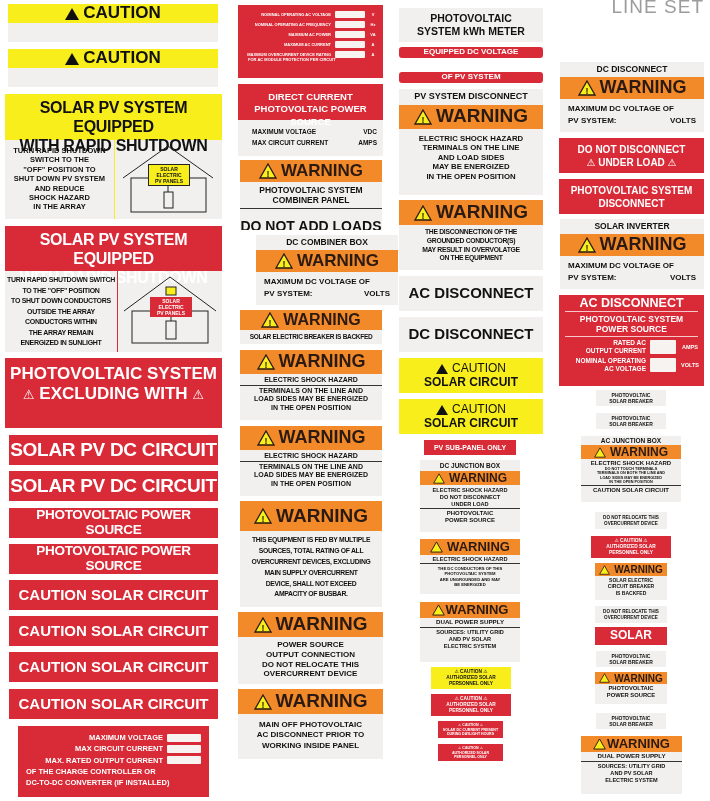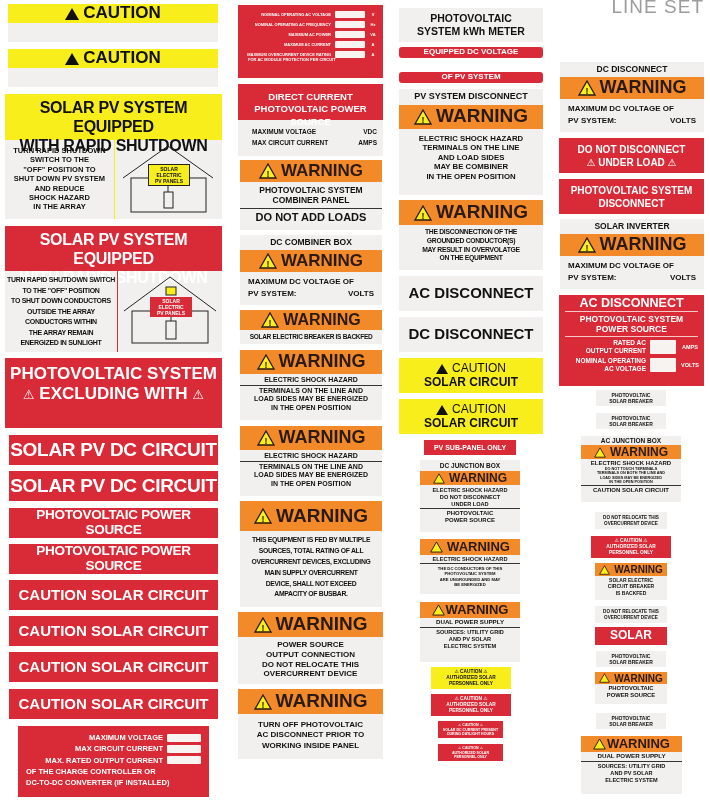--- a/index.html
+++ b/index.html
@@ -177,24 +177,24 @@
       <svg class="wtri" viewBox="0 0 18 16">
         <polygon points="9,1 17,15 1,15" fill="#f8ee1c" stroke="#2b1a12" stroke-width="1.3"></polygon>
         <text x="9" y="13.5" font-size="9" text-anchor="middle" fill="#2b1a12" font-family="Liberation Sans,sans-serif" font-weight="bold">!</text>
       </svg>
       <span>WARNING</span>
     </div>
   <div style="font-size:8.5px;padding-top:3px;line-height:1.2">
       <div>PHOTOVOLTAIC SYSTEM</div>
       <div>COMBINER PANEL</div>
     </div>
-  <div class="rule" style="margin:3px 0 2px;font-size:11px;padding-top:2px">DO NOT ADD LOADS</div>
-</div>
-
-<div class="lbl gry" style="left:240px;top:235px;width:142px;height:70px">
+  <div class="rule" style="margin:3px 0 2px;font-size:14px;padding-top:10px">DO NOT ADD LOADS</div>
+</div>
+
+<div class="lbl gry" style="left:256px;top:235px;width:142px;height:70px">
   <div style="font-size:8.5px;padding:3px 0">DC COMBINER BOX</div>
   <div class="org band" style="height:22px;font-size:17px">
       <svg class="wtri" viewBox="0 0 18 16">
         <polygon points="9,1 17,15 1,15" fill="#f8ee1c" stroke="#2b1a12" stroke-width="1.3"></polygon>
         <text x="9" y="13.5" font-size="9" text-anchor="middle" fill="#2b1a12" font-family="Liberation Sans,sans-serif" font-weight="bold">!</text>
       </svg>
       <span>WARNING</span>
     </div>
   <div style="font-size:8px;padding:4px 8px 0;line-height:1.4;text-align:left">
       <div>MAXIMUM DC VOLTAGE OF</div>
@@ -284,21 +284,21 @@
 
 <div class="lbl gry" style="left:238px;top:689px;width:145px;height:70px">
   <div class="org band" style="height:25px;font-size:19px">
       <svg class="wtri" viewBox="0 0 18 16">
         <polygon points="9,1 17,15 1,15" fill="#f8ee1c" stroke="#2b1a12" stroke-width="1.3"></polygon>
         <text x="9" y="13.5" font-size="9" text-anchor="middle" fill="#2b1a12" font-family="Liberation Sans,sans-serif" font-weight="bold">!</text>
       </svg>
       <span>WARNING</span>
     </div>
   <div style="font-size:8px;line-height:1.3;padding-top:6px">
-    <div>TURN OFF PHOTOVOLTAIC</div>
+    <div>MAIN OFF PHOTOVOLTAIC</div>
     <div>AC DISCONNECT PRIOR TO</div>
     <div>WORKING INSIDE PANEL</div>
   </div>
 </div>
 
 <div class="lbl gry" style="left:399px;top:8px;width:144px;height:34px;font-size:10.5px;padding-top:4px;line-height:1.2">
   <div>PHOTOVOLTAIC</div>
   <div>SYSTEM kWh METER</div>
 </div>
 <div class="lbl red band" style="left:399px;top:47px;width:144px;height:11px;font-size:8px;border-radius:3px">EQUIPPED DC VOLTAGE</div>
@@ -310,21 +310,21 @@
       <svg class="wtri" viewBox="0 0 18 16">
         <polygon points="9,1 17,15 1,15" fill="#f8ee1c" stroke="#2b1a12" stroke-width="1.3"></polygon>
         <text x="9" y="13.5" font-size="9" text-anchor="middle" fill="#2b1a12" font-family="Liberation Sans,sans-serif" font-weight="bold">!</text>
       </svg>
       <span>WARNING</span>
     </div>
   <div style="font-size:7.8px;line-height:1.22;padding-top:5px">
     <div>ELECTRIC SHOCK HAZARD</div>
     <div>TERMINALS ON THE LINE</div>
     <div>AND LOAD SIDES</div>
-    <div>MAY BE COMBINER</div>
+    <div>MAY BE ENERGIZED</div>
     <div>IN THE OPEN POSITION</div>
   </div>
 </div>
 
 <div class="lbl gry" style="left:399px;top:200px;width:144px;height:70px">
   <div class="org band" style="height:25px;font-size:19px">
       <svg class="wtri" viewBox="0 0 18 16">
         <polygon points="9,1 17,15 1,15" fill="#f8ee1c" stroke="#2b1a12" stroke-width="1.3"></polygon>
         <text x="9" y="13.5" font-size="9" text-anchor="middle" fill="#2b1a12" font-family="Liberation Sans,sans-serif" font-weight="bold">!</text>
       </svg>

